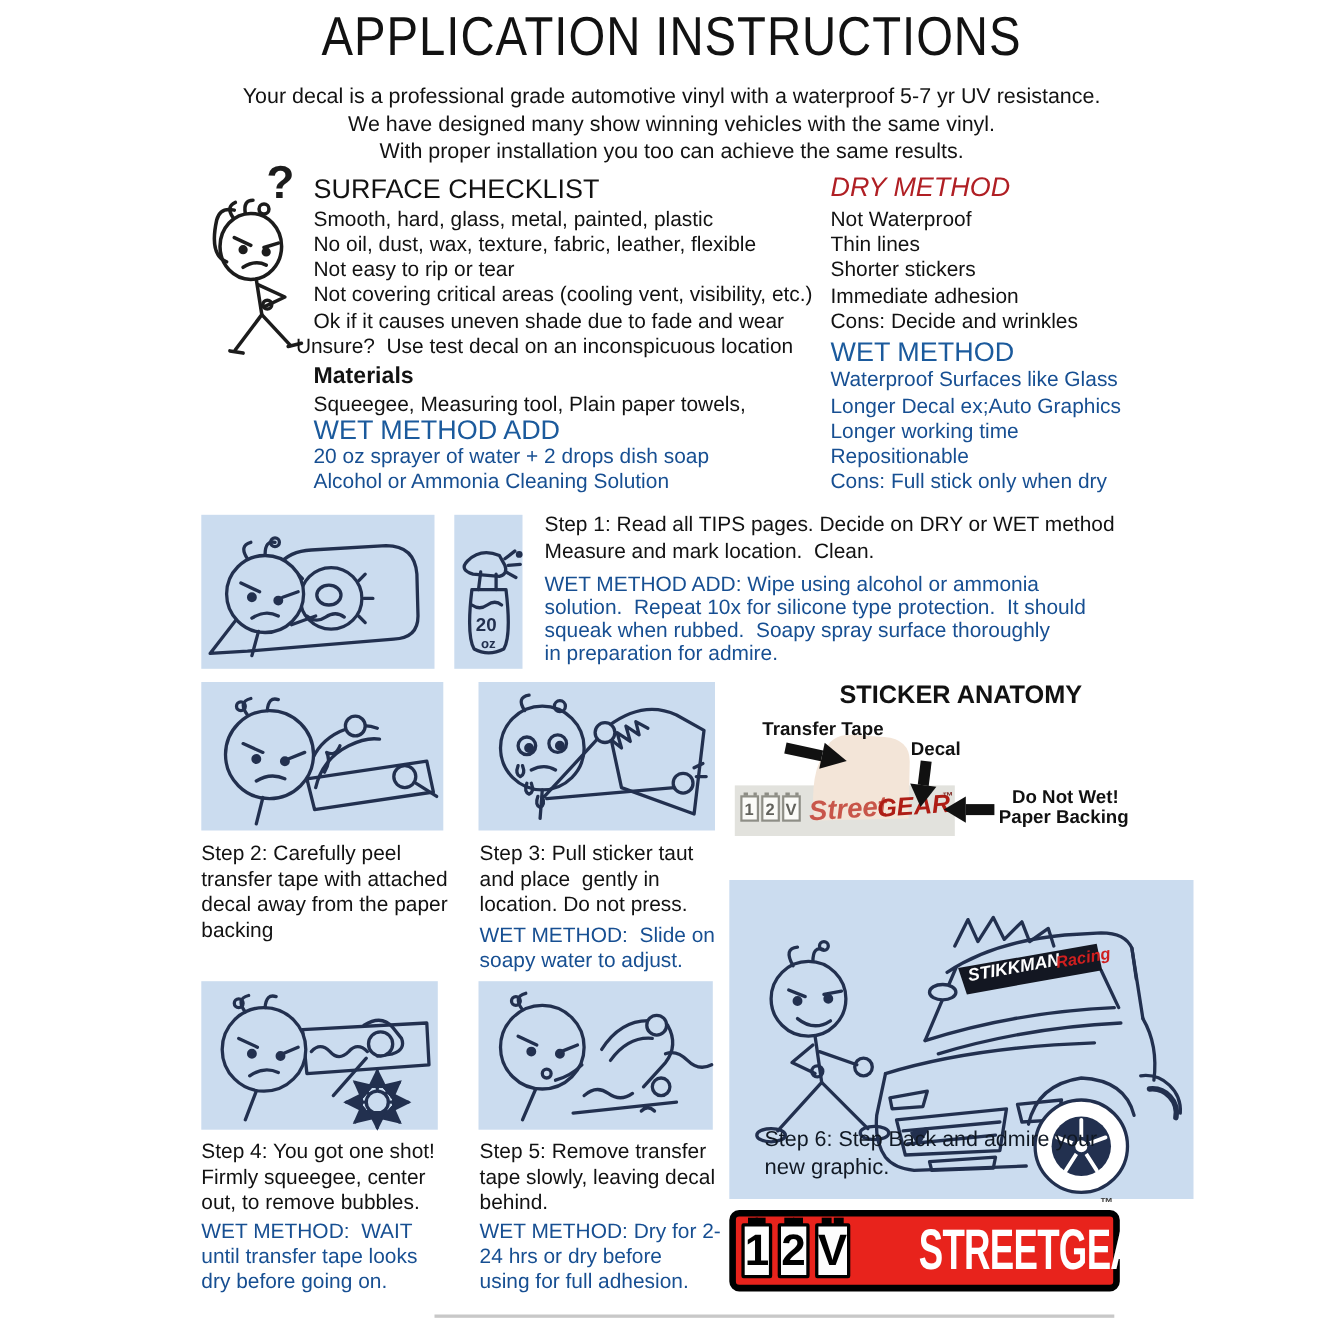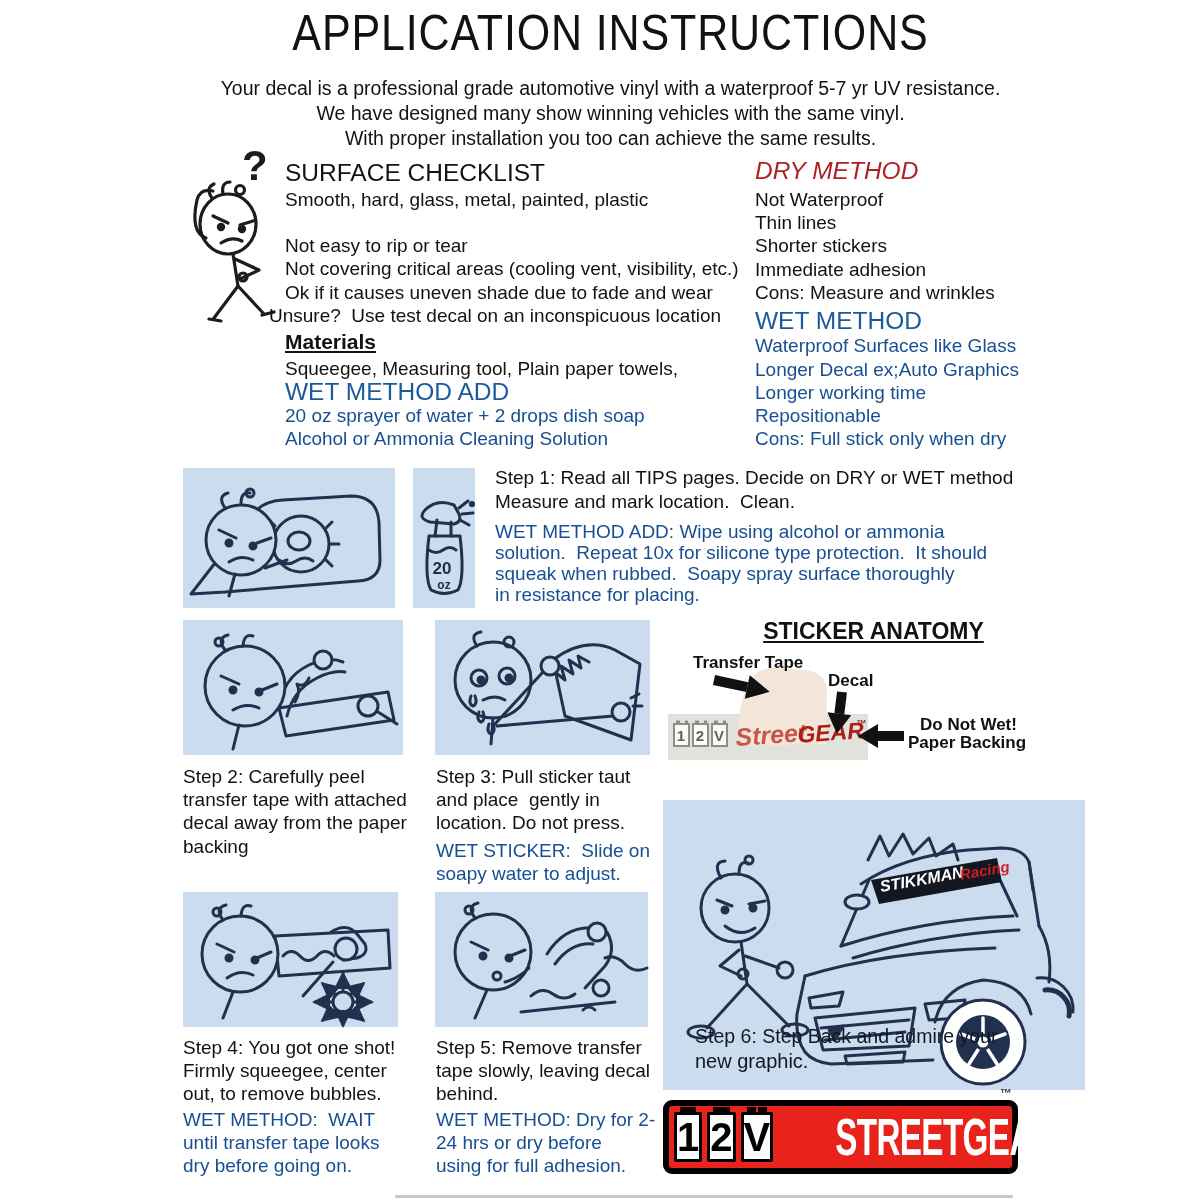--- a/index.html
+++ b/index.html
@@ -3,21 +3,21 @@
 <meta charset="utf-8">
 <style>
   html,body{margin:0;padding:0;background:#fff;}
   .page{position:relative;width:1200px;height:1200px;background:#ffffff;overflow:hidden;
         font-family:"Liberation Sans",sans-serif;color:#121212;padding-left:21px;}
   .t{position:absolute;white-space:pre;line-height:23.5px;font-size:19px;}
   .c{left:0;right:0;text-align:center;}
   .title{top:22px;font-size:50px;letter-spacing:1px;transform:scaleX(.86);}
   .intro{top:74px;font-size:19.5px;line-height:25px;}
   .h24{font-size:24.5px;line-height:30px;}
-  .bold{font-weight:bold;text-decoration:underline;}
+  .bold{font-weight:bold;}
   .blue{color:#174f92;}
   .bluehead{color:#1b5a9c;}
   .redhead{color:#b01f24;font-style:italic;}
   .panel{position:absolute;background:#cbdcef;}
   svg{position:absolute;overflow:visible;}
   svg text{font-family:"Liberation Sans",sans-serif;}
   .lh21{line-height:21px;}
   
   .logo{position:absolute;left:663px;top:1100px;width:355px;height:74px;background:#e8231c;
         border:6px solid #000;border-radius:9px;box-sizing:border-box;display:flex;align-items:center;}
@@ -55,37 +55,38 @@
       <path d="M57 112 L62 144"></path>
       <path d="M59 117 L83 128 L64 137"></path>
       <circle cx="67" cy="135" r="4"></circle>
       <path d="M62 144 L38 176 M62 144 L88 172"></path>
       <path d="M33 177 l12 2 M86 173 l12 -3"></path>
     </g>
   </svg>
 
   <div class="t h24" style="left:285px;top:158px">SURFACE CHECKLIST</div>
   <div class="t" style="left:285px;top:188px">Smooth, hard, glass, metal, painted, plastic</div>
+  <div class="t" style="left:285px;top:211px">No oil, dust, wax, texture, fabric, leather, flexible</div>
   <div class="t" style="left:285px;top:234px">Not easy to rip or tear</div>
   <div class="t" style="left:285px;top:281px">Ok if it causes uneven shade due to fade and wear</div>
   <div class="t" style="left:285px;top:257px">Not covering critical areas (cooling vent, visibility, etc.)</div>
   <div class="t" style="left:269px;top:304px">Unsure?  Use test decal on an inconspicuous location</div>
 
   <div class="t bold" style="left:285px;top:330px;font-size:21px">Materials</div>
   <div class="t" style="left:285px;top:357px">Squeegee, Measuring tool, Plain paper towels,</div>
   <div class="t h24 bluehead" style="left:285px;top:377px">WET METHOD ADD</div>
   <div class="t blue" style="left:285px;top:404px">20 oz sprayer of water + 2 drops dish soap</div>
   <div class="t blue" style="left:285px;top:427px">Alcohol or Ammonia Cleaning Solution</div>
 
   <div class="t h24 redhead" style="left:755px;top:156px">DRY METHOD</div>
   <div class="t" style="left:755px;top:188px">Not Waterproof</div>
   <div class="t" style="left:755px;top:211px">Thin lines</div>
   <div class="t" style="left:755px;top:234px">Shorter stickers</div>
   <div class="t" style="left:755px;top:258px">Immediate adhesion</div>
-  <div class="t" style="left:755px;top:281px">Cons: Measure and wrinkles</div>
+  <div class="t" style="left:755px;top:281px">Cons: Decide and wrinkles</div>
   <div class="t h24 bluehead" style="left:755px;top:306px">WET METHOD</div>
   <div class="t blue" style="left:755px;top:334px">Waterproof Surfaces like Glass</div>
   <div class="t blue" style="left:755px;top:358px">Longer Decal ex;Auto Graphics</div>
   <div class="t blue" style="left:755px;top:381px">Longer working time</div>
   <div class="t blue" style="left:755px;top:404px">Repositionable</div>
   <div class="t blue" style="left:755px;top:427px">Cons: Full stick only when dry</div>
 
   <div class="panel" style="left:183px;top:468px;width:212px;height:140px"></div>
   <svg style="left:183px;top:468px" width="212" height="140" viewBox="0 0 212 140">
     <g stroke="#22304f" stroke-width="3" fill="none" stroke-linecap="round" stroke-linejoin="round">
@@ -118,21 +119,21 @@
     </g>
     <text x="29" y="106" text-anchor="middle" font-size="17" font-weight="bold" fill="#22304f">20</text>
     <text x="31" y="121" text-anchor="middle" font-size="12" font-weight="bold" fill="#22304f">oz</text>
   </svg>
 
   <div class="t" style="left:495px;top:466px">Step 1: Read all TIPS pages. Decide on DRY or WET method</div>
   <div class="t" style="left:495px;top:490px">Measure and mark location.  Clean.</div>
   <div class="t blue lh21" style="left:495px;top:521px">WET METHOD ADD: Wipe using alcohol or ammonia</div>
   <div class="t blue lh21" style="left:495px;top:542px">solution.  Repeat 10x for silicone type protection.  It should</div>
   <div class="t blue lh21" style="left:495px;top:563px">squeak when rubbed.  Soapy spray surface thoroughly</div>
-  <div class="t blue lh21" style="left:495px;top:584px">in resistance for placing.</div>
+  <div class="t blue lh21" style="left:495px;top:584px">in preparation for admire.</div>
 
   <div class="panel" style="left:183px;top:620px;width:220px;height:135px"></div>
   <svg style="left:183px;top:620px" width="220" height="135" viewBox="0 0 220 135">
     <g stroke="#22304f" stroke-width="3" fill="none" stroke-linecap="round" stroke-linejoin="round">
       <path d="M96 88 L205 72 L211 100 L103 116 Z"></path>
       <circle cx="185" cy="86" r="10" fill="#cbdcef"></circle>
       <path d="M195 92 L214 104"></path>
       <path d="M96 90 Q99 58 126 45 Q146 36 160 42"></path>
       <path d="M104 96 Q110 70 134 58 Q150 50 162 52"></path>
       <path d="M112 82 q6 -10 2 -18 q8 4 12 -6"></path>
@@ -206,21 +207,21 @@
   </svg>
 
   <div class="t" style="left:183px;top:765px">Step 2: Carefully peel</div>
   <div class="t" style="left:183px;top:788px">transfer tape with attached</div>
   <div class="t" style="left:183px;top:811px">decal away from the paper</div>
   <div class="t" style="left:183px;top:835px">backing</div>
 
   <div class="t" style="left:436px;top:765px">Step 3: Pull sticker taut</div>
   <div class="t" style="left:436px;top:788px">and place  gently in</div>
   <div class="t" style="left:436px;top:811px">location. Do not press.</div>
-  <div class="t blue" style="left:436px;top:839px">WET STICKER:  Slide on</div>
+  <div class="t blue" style="left:436px;top:839px">WET METHOD:  Slide on</div>
   <div class="t blue" style="left:436px;top:862px">soapy water to adjust.</div>
 
   <div class="panel" style="left:663px;top:800px;width:422px;height:290px"></div>
   <svg style="left:663px;top:800px" width="422" height="290" viewBox="0 0 422 290">
     <g stroke="#22304f" stroke-width="3" fill="none" stroke-linecap="round" stroke-linejoin="round">
 
       <circle cx="72" cy="108" r="34" fill="#cbdcef"></circle>
       <path d="M58 78 q-9 -16 4 -17 M76 74 q0 -14 9 -11"></path>
       <circle cx="86" cy="60" r="4"></circle>
       <path d="M54 100 l15 6 M86 104 l16 -3"></path>

